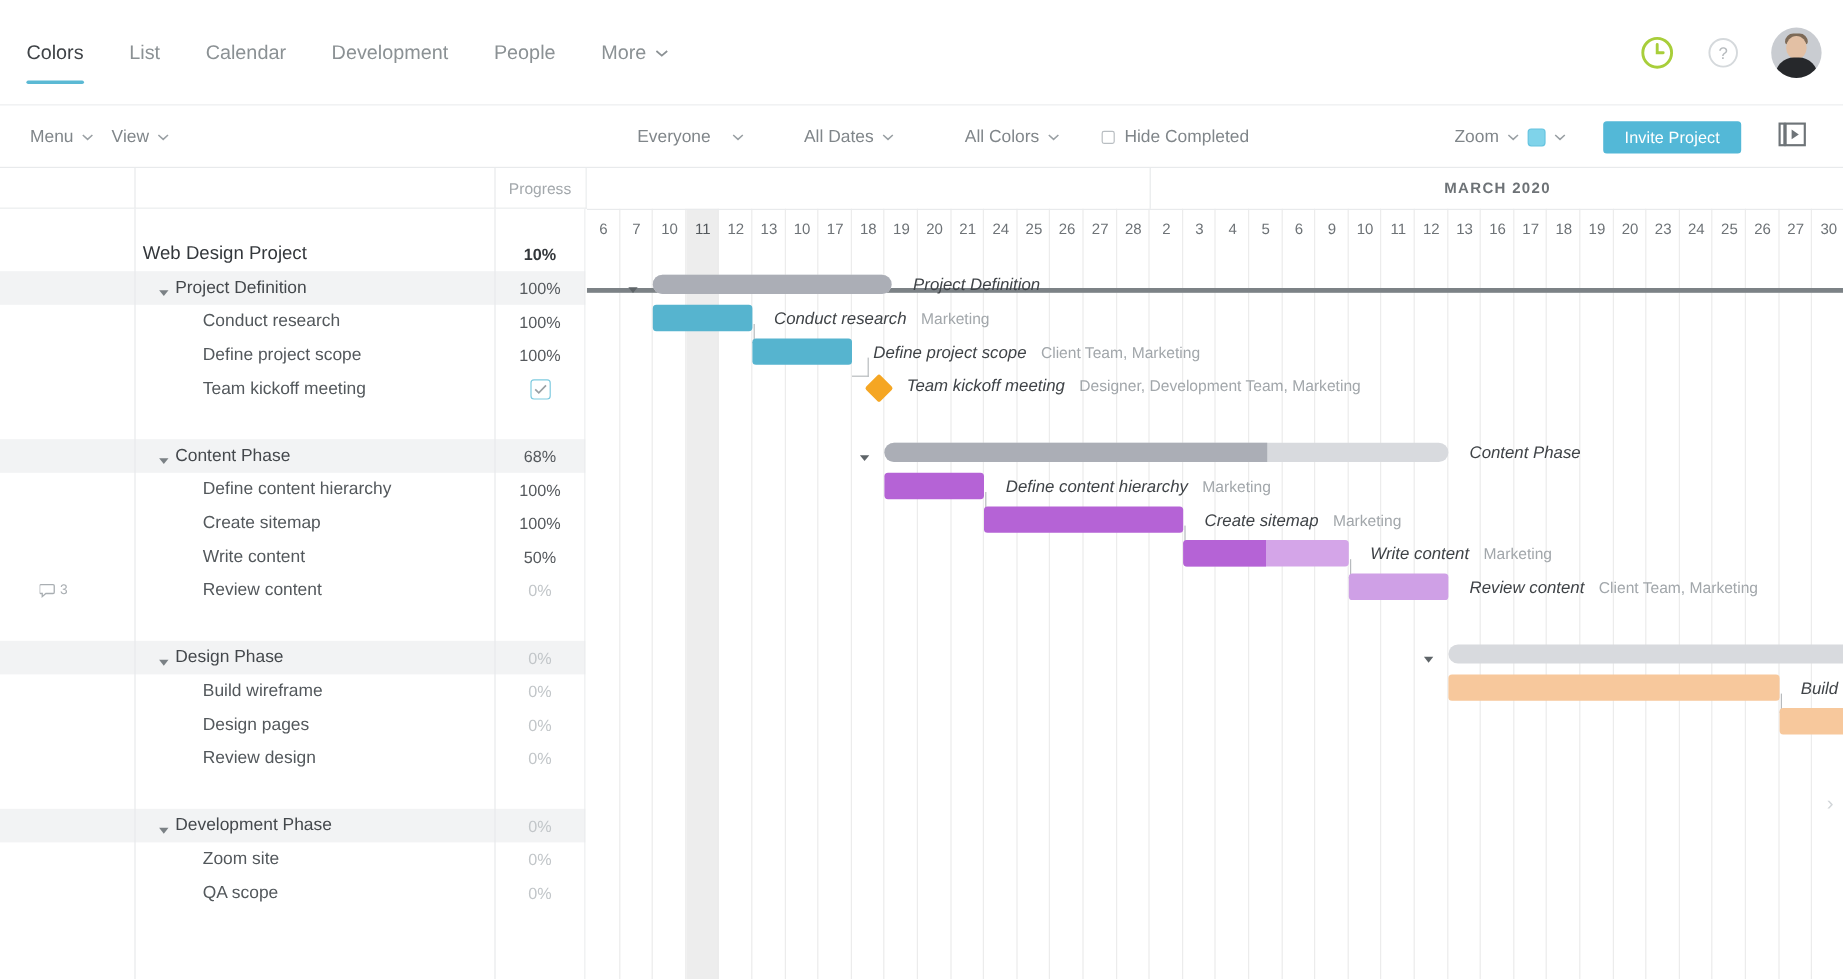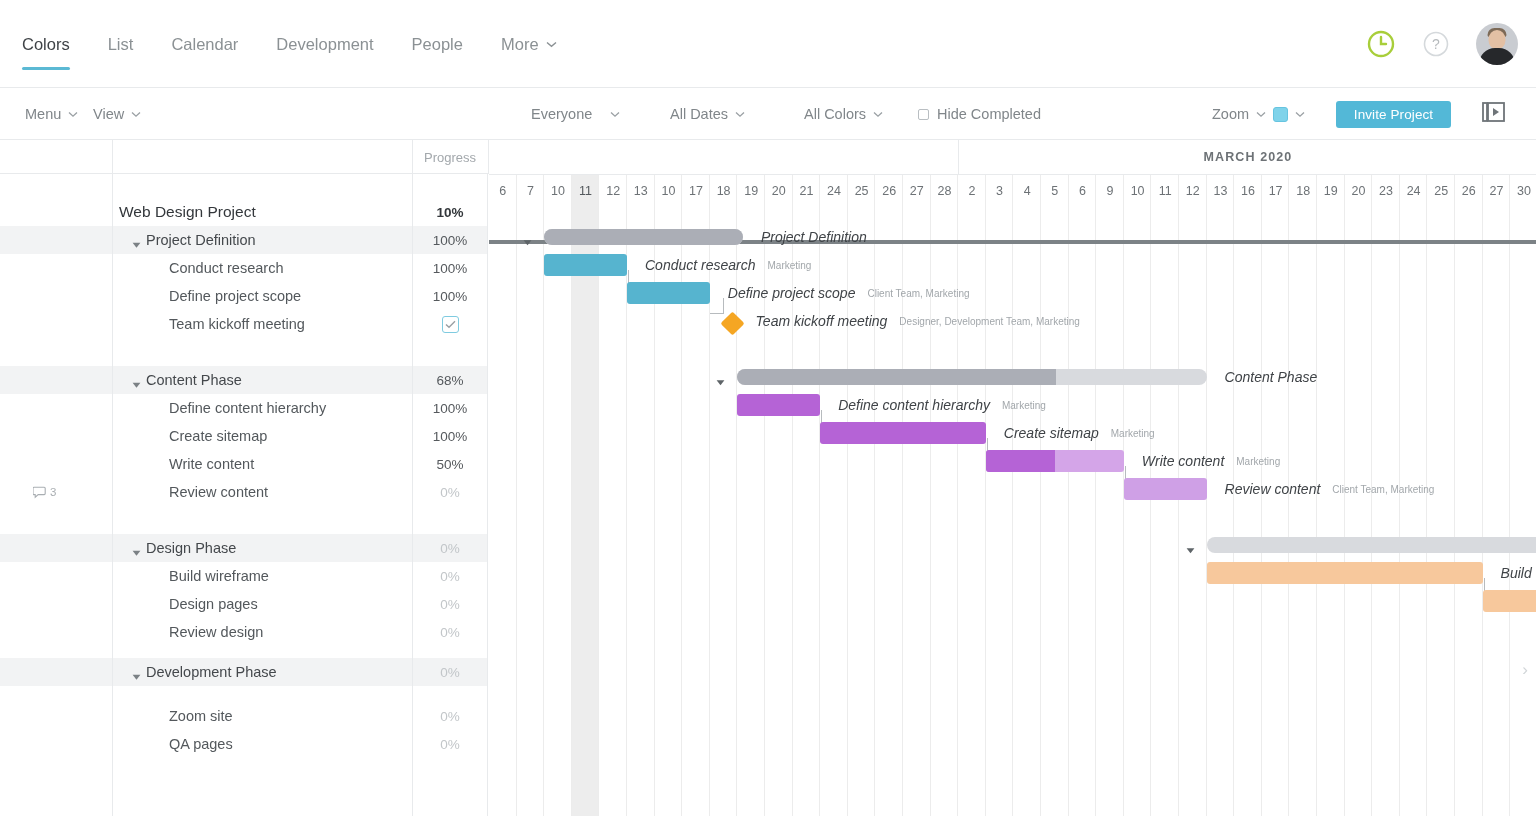--- a/index.html
+++ b/index.html
@@ -169,21 +169,21 @@
   
   .bar { position: absolute; height: 22px; border-radius: 3px; }
   .bar.summary { height: 16px; border-radius: 8px; background: #d8dade; }
   .bar.summary .fill { position: absolute; left: 0; top: 0; height: 16px; border-radius: 8px 0 0 8px; background: #abaeb6; }
   .bar.summary.full .fill { border-radius: 8px; }
   .bar .prog { position: absolute; left: 0; top: 0; height: 100%; border-radius: 3px 0 0 3px; }
   .barlabel {
     position: absolute; font-size: 14px; font-style: italic; color: #3f4347;
     white-space: nowrap; display: flex; align-items: center; gap: 12px;
   }
-  .barlabel .assignee { font-style: normal; color: #a2a7ab; font-size: 10px; }
+  .barlabel .assignee { font-style: normal; color: #a2a7ab; font-size: 13px; }
   .twisty-tl { position: absolute; width: 9px; height: 9px; }
   .milestone {
     position: absolute; width: 17px; height: 17px; background: #f5a623;
     transform: rotate(45deg); border-radius: 2px;
   }
   .dep { position: absolute; border-color: #b7bbbe; border-style: solid; }
   #scroll-chevron {
     position: absolute; right: 8px; top: 520px; color: #d2d6d9; font-size: 17px;
     cursor: pointer; user-select: none;
   }
@@ -395,33 +395,33 @@
         </div>
         <div class="row" style="top: 416px;">
           <span class="name lvl2">Design pages</span>
           <span class="pct zero">0%</span>
         </div>
         <div class="row" style="top: 444px;">
           <span class="name lvl2">Review design</span>
           <span class="pct zero">0%</span>
         </div>
         <div class="row" style="top: 472px;"></div>
-        <div class="row shaded" style="top: 484px; text-decoration: underline;">
+        <div class="row shaded" style="top: 500px; text-decoration: underline;">
           <span class="twisty"><svg width="9" height="9" viewBox="0 0 9 9">
               <path d="M0.6 2.3 L8.4 2.3 L4.5 7.2 Z" fill="#7b8185"></path>
             </svg></span>
           <span class="name lvl1">Development Phase</span>
           <span class="pct zero">0%</span>
         </div>
         <div class="row" style="top: 528px;">
           <span class="name lvl2">Zoom site</span>
           <span class="pct zero">0%</span>
         </div>
         <div class="row" style="top: 556px;">
-          <span class="name lvl2">QA pages</span>
+          <span class="name lvl2">QA scope</span>
           <span class="pct zero">0%</span>
         </div>
       </div>
     <div class="vline" style="left:112px"></div>
     <div class="vline" style="left:412px"></div>
     <div class="vline" style="left:487px"></div>
   </div>
 
   <div id="timeline">
     <div id="months">

